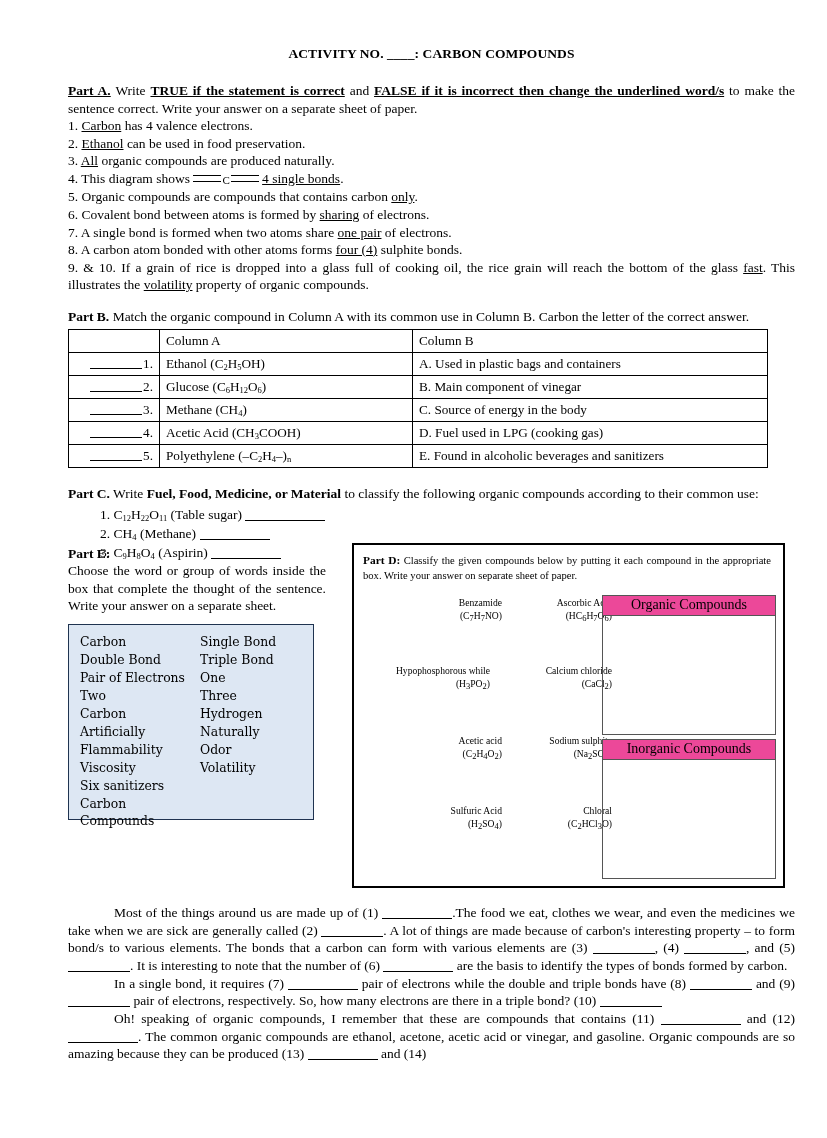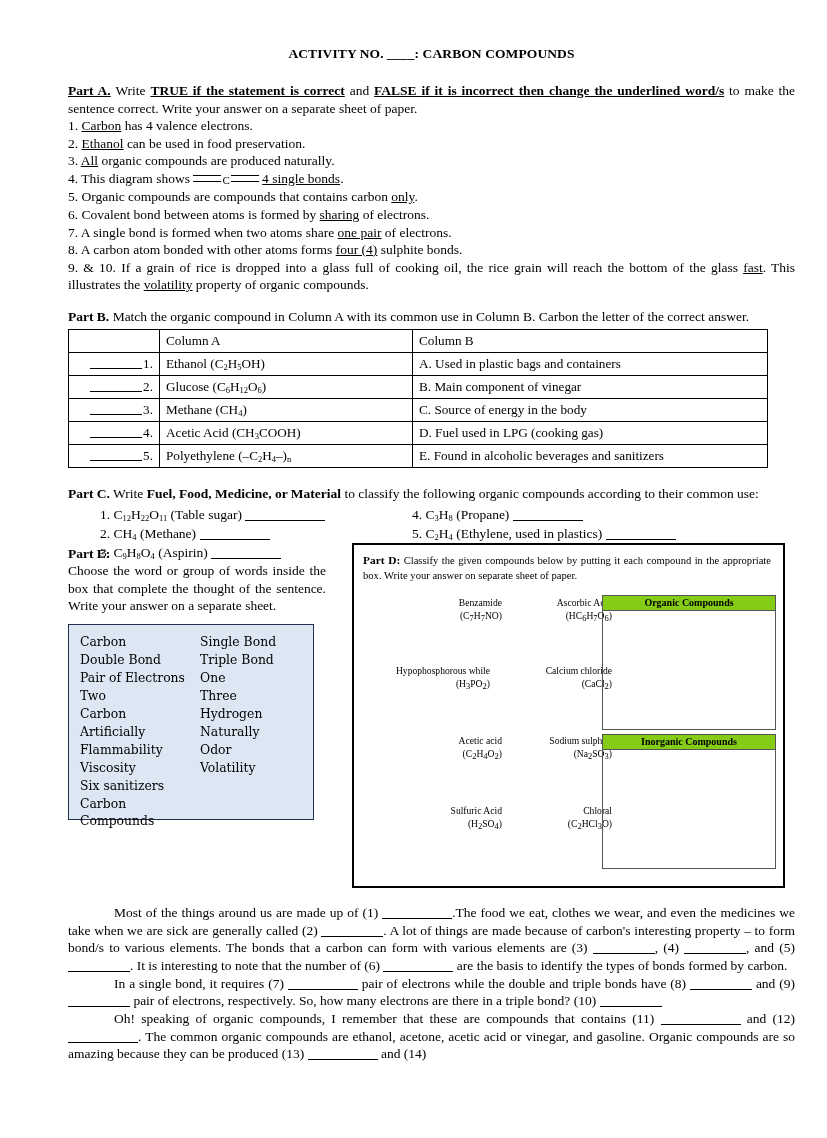--- a/index.html
+++ b/index.html
@@ -61,22 +61,22 @@
   .partd-instr .b { font-size:11.4px; }
   .compgrid {
     position:absolute; left:8px; top:52px; width:240px; height:280px;
   }
   .comp {
     position:absolute; text-align:right; font-size:9.6px; line-height:1.32; width:140px;
   }
   .boxcol { position:absolute; left:248px; top:50px; width:174px; height:281px; }
   .ansbox { border:1px solid #555; box-sizing:border-box; }
   .ansbox .hd {
-    text-align:center; font-weight:bold; font-size:10px;
-    border-bottom:1px solid #555; padding:1px 0 2px; background:#84cc16;
+    text-align:center; font-weight:normal; font-size:14px;
+    border-bottom:1px solid #555; padding:1px 0 2px; background:#ec4899;
   }
   .ansbox .body { height:118px; }
 
   
   .parte { position:absolute; left:0px; top:500px; width:258px; }
   .parte .hd { font-weight:bold; font-size:13.5px; }
   .parte .instr { font-size:13.5px; line-height:1.30; text-align:justify; }
   .wordbank {
     margin-top:9px; width:246px; height:196px;
     background:#dde7f3; border:1.6px solid #1f3350; box-sizing:border-box;
@@ -194,30 +194,20 @@
           <span>1.</span>
           <span>C<sub>12</sub>H<sub>22</sub>O<sub>11</sub></span><span> (Table sugar) </span><span class="blankline bl-80"></span>
         </div>
         <div class="row">
           <span>2.</span>
           <span>CH<sub>4</sub></span><span> (Methane) </span><span class="blankline bl-70"></span>
         </div>
         <div class="row">
           <span>3.</span>
           <span>C<sub>9</sub>H<sub>8</sub>O<sub>4</sub></span><span> (Aspirin) </span><span class="blankline bl-70"></span>
-        </div>
-      </div>
-      <div class="pc-col pc-right">
-        <div class="row">
-          <span>4.</span>
-          <span>C<sub>3</sub>H<sub>8</sub></span><span> (Propane) </span><span class="blankline bl-70"></span>
-        </div>
-        <div class="row">
-          <span>5.</span>
-          <span>C<sub>2</sub>H<sub>4</sub></span><span> (Ethylene, used in plastics) </span><span class="blankline bl-70"></span>
         </div>
       </div>
     </div>
 
     <div class="parte">
       <div class="hd">Part E:</div>
       <div class="instr">Choose the word or group of words inside the box that complete the thought of the sentence. Write your answer on a separate sheet.</div>
       <div class="wordbank">
         <div class="wb-row">
             <span class="wb-c1">Carbon</span>

